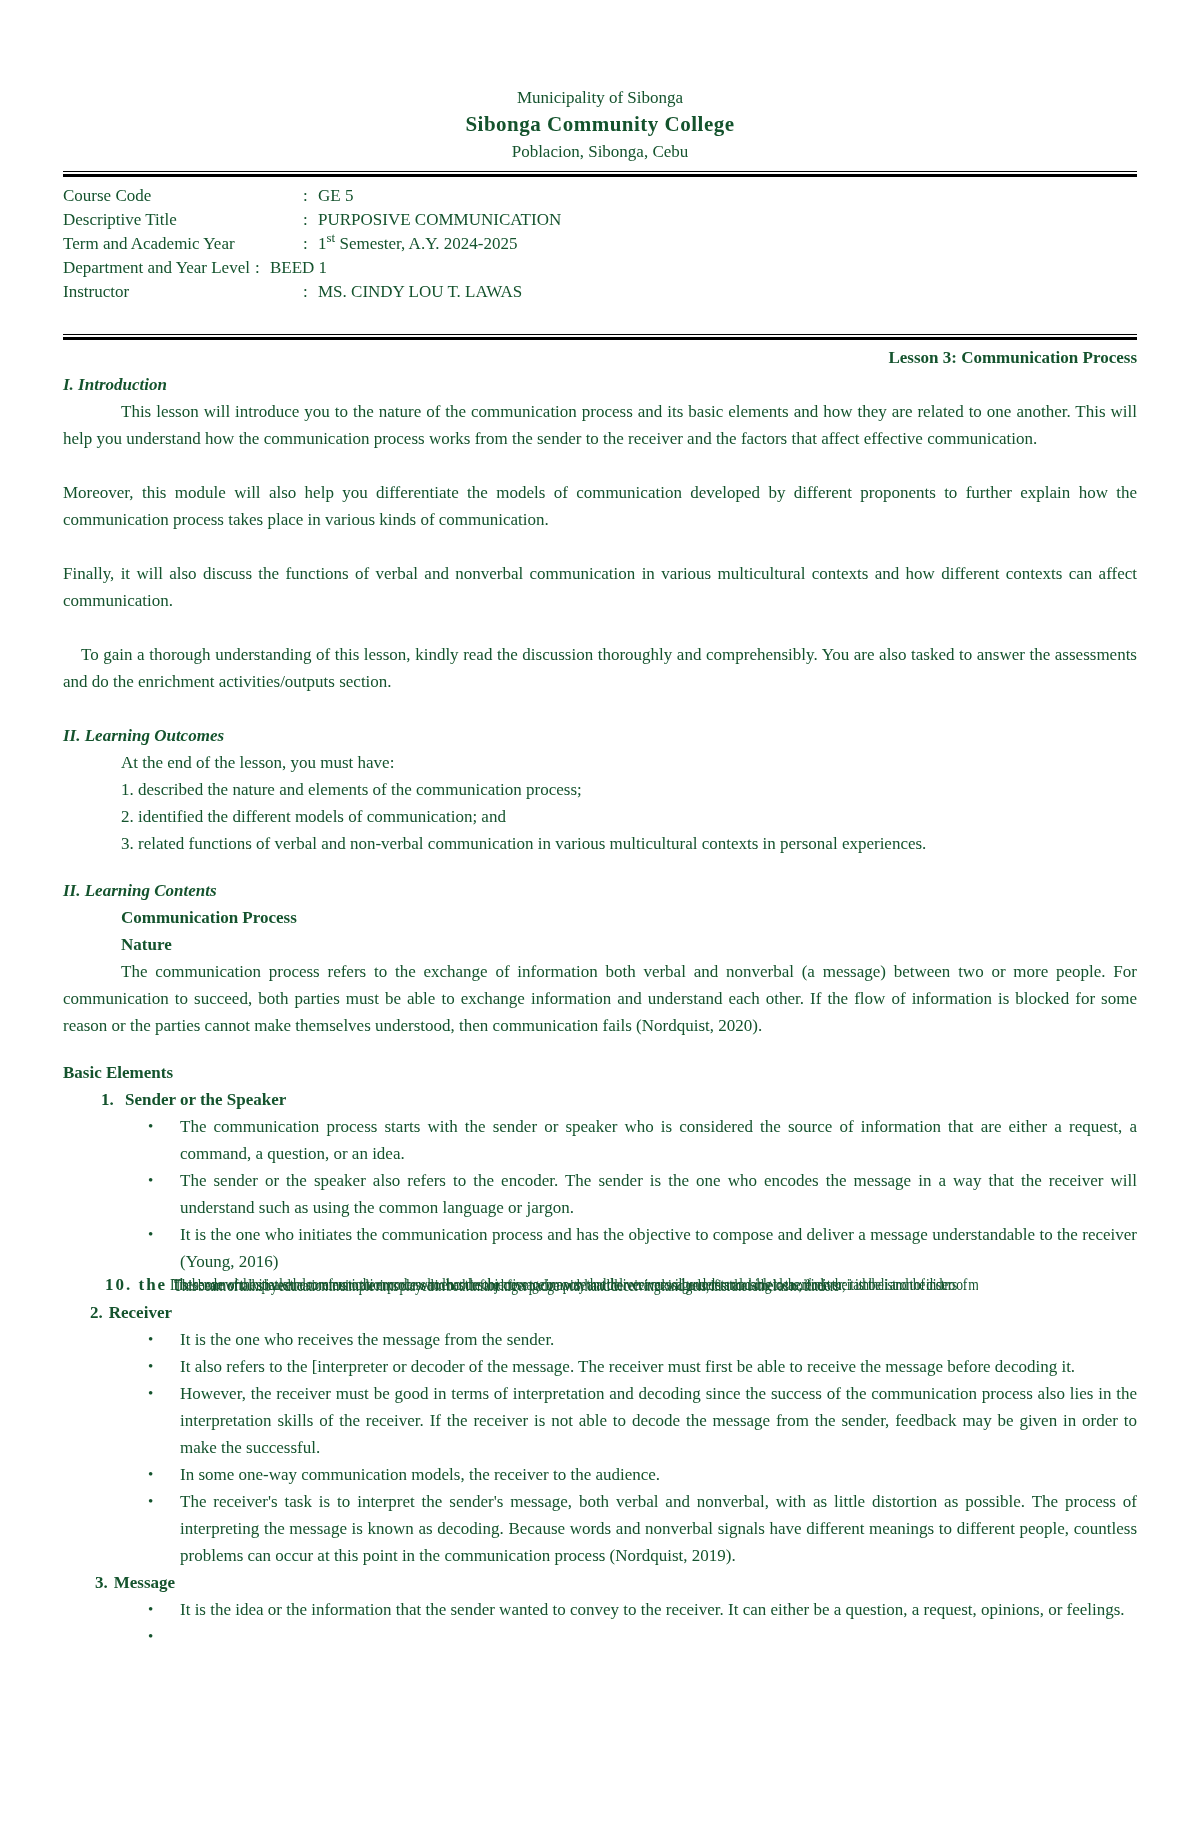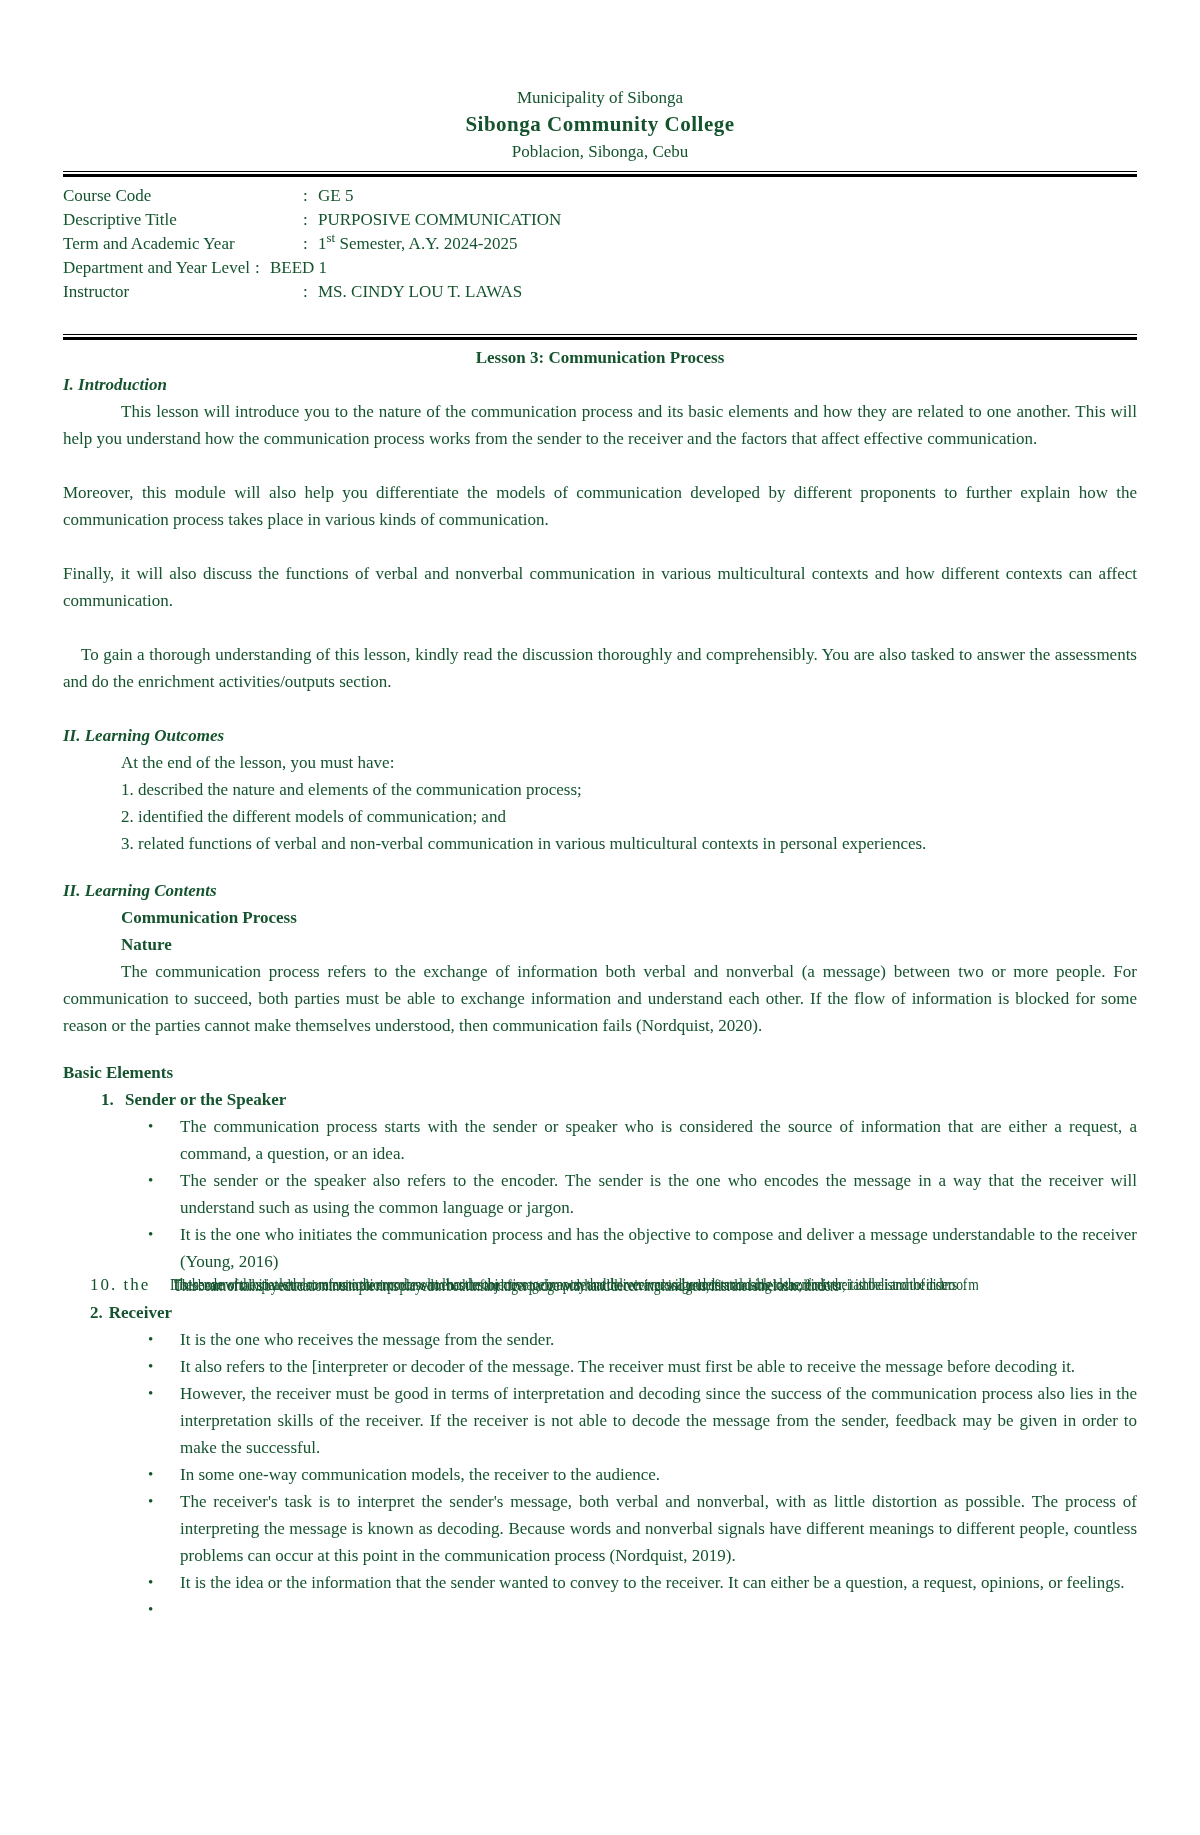--- a/index.html
+++ b/index.html
@@ -19,39 +19,39 @@
   .hrule{height:2px;border-top:1.5px solid #000;border-bottom:3.5px solid #000;}
   .hrule.r1{margin-top:6px;}
   .hrule.r2{margin-top:30px;}
   .ctable{margin-top:7px;}
   .crow{display:flex;line-height:24px;font-weight:normal;}
   .clabel{min-width:240px;}
   .crow.dept .clabel{min-width:0;margin-right:5px;}
   .ccolon{width:6px;}
   .cvalue{margin-left:9px;}
   sup{font-size:13px;line-height:0;}
-  .lesson-title{font-weight:bold;text-align:center;margin-top:4px;}
+  .lesson-title{font-weight:bold;text-align:right;margin-top:4px;}
   .h-ital{font-weight:bold;font-style:italic;}
   .para{text-align:justify;margin:0;}
   .ind{text-indent:58px;}
   .ind-sm{text-indent:18px;}
   .sp{height:27px;}
   .sp-sm{height:20px;}
   .indent1{margin-left:58px;}
   .bold{font-weight:bold;}
   .eh{font-weight:bold;}
   .eh1{margin-left:38px;}
   .eh1 .enum{display:inline-block;width:24px;}
   .eh2{margin-left:27px;}
   .eh3{margin-left:32px;}
   .eh2 .enum,.eh3 .enum{margin-right:6px;}
   .bitem{position:relative;padding-left:117px;text-align:justify;}
   .bmark{position:absolute;left:85px;top:0;font-size:15px;}
   .glitch{position:relative;height:24px;line-height:24px;overflow:hidden;}
-  .glitch-prefix{position:absolute;left:27px;top:-2px;font-weight:normal;letter-spacing:2px;}
+  .glitch-prefix{position:absolute;left:42px;top:-2px;font-weight:bold;letter-spacing:2px;}
   .glitch-layer{
     position:absolute;top:-2px;left:107px;width:1010px;
     white-space:nowrap;overflow:hidden;
     letter-spacing:-.5px;word-spacing:-2px;
     transform:scaleX(.8);transform-origin:0 50%;
   }
   .glitch-layer.g2{left:109px;}
   .glitch-layer.g3{left:111px;top:-1px;}
 </style>
 </head>
@@ -168,20 +168,23 @@
     <div class="bitem">
       <span class="bmark">•</span>
       <span>In some one-way communication models, the receiver to the audience.</span>
     </div>
     <div class="bitem">
       <span class="bmark">•</span>
       <span>The receiver's task is to interpret the sender's message, both verbal and nonverbal, with as little distortion as possible. The process of interpreting the message is known as decoding. Because words and nonverbal signals have different meanings to different people, countless problems can occur at this point in the communication process (Nordquist, 2019).</span>
     </div>
   </div>
 
+  <div class="eh eh3">
+    <span class="enum">3.</span><span>Message</span>
+  </div>
   <div>
     <div class="bitem">
       <span class="bmark">•</span>
       <span>It is the idea or the information that the sender wanted to convey to the receiver. It can either be a question, a request, opinions, or feelings.</span>
     </div>
     <div class="bitem">
       <span class="bmark">•</span>
     </div>
   </div>
 

